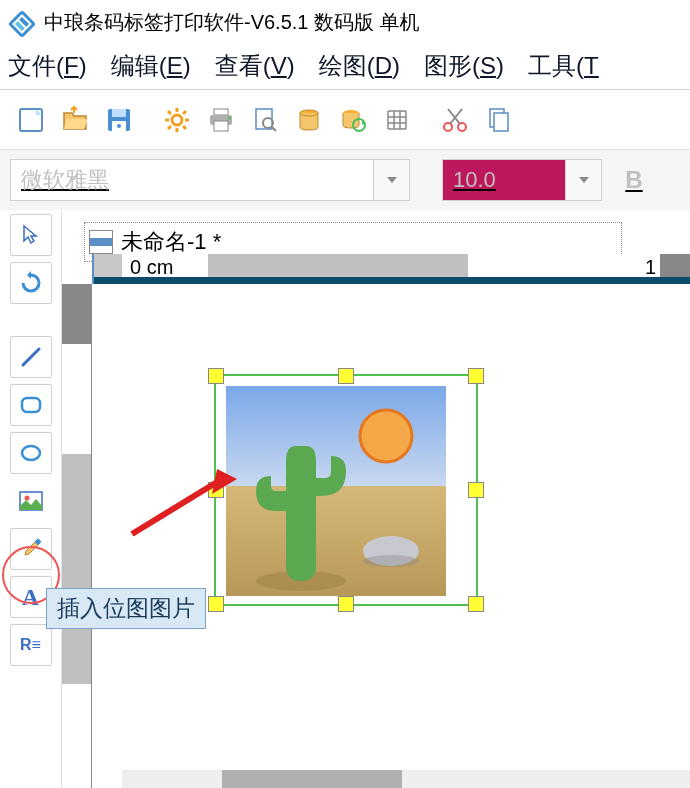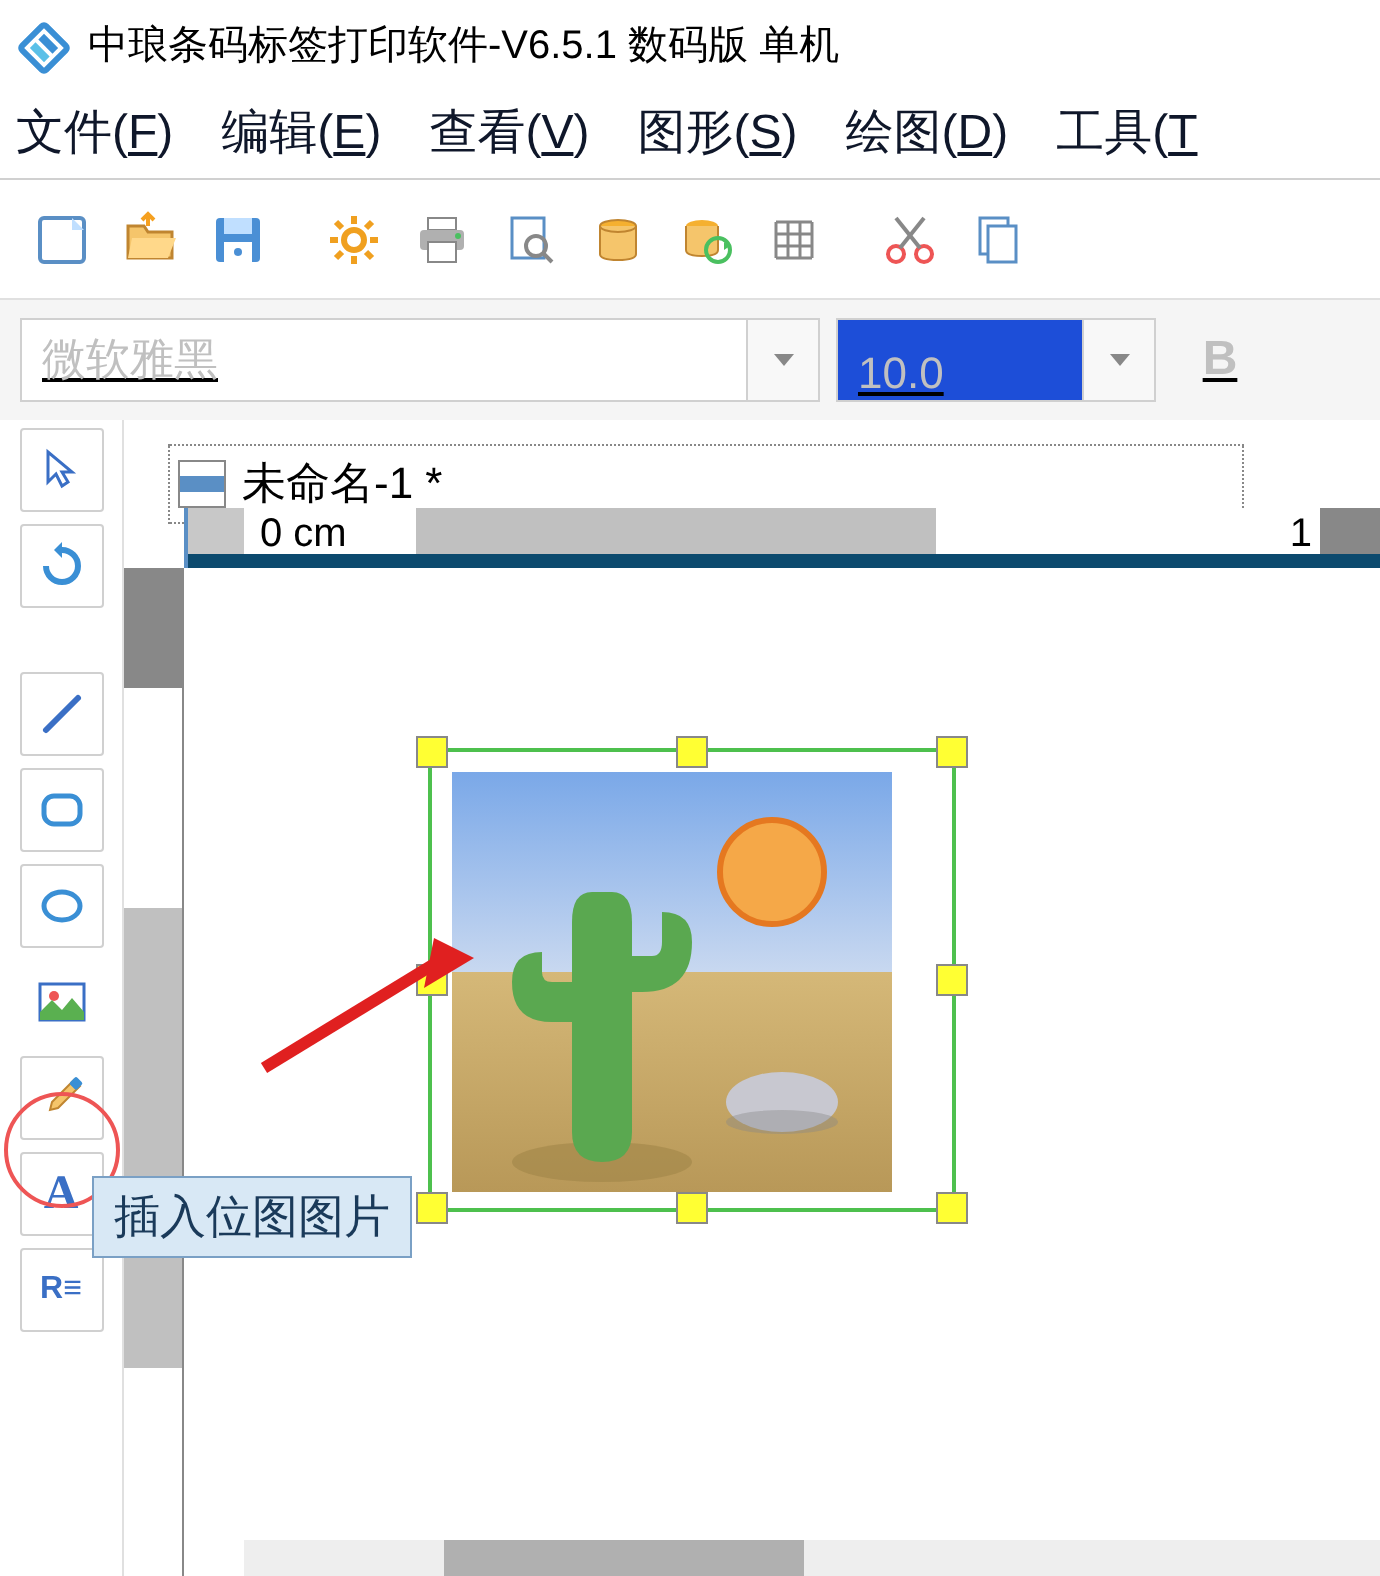--- a/index.html
+++ b/index.html
@@ -10,21 +10,21 @@
 .menu-bar { display: flex; align-items: center; padding: 4px 8px; height: 48px; border-bottom: 1px solid #d0d0d0; gap: 24px; }
 .menu-item { font-size: 24px; color: #0f172a; cursor: pointer; white-space: nowrap; }
 .menu-item .u { text-decoration: underline; }
 .toolbar { display: flex; align-items: center; padding: 8px 10px; height: 60px; gap: 2px; background: #fff; border-bottom: 1px solid #e0e0e0; }
 .tool-btn { width: 42px; height: 42px; display: flex; align-items: center; justify-content: center; cursor: pointer; border-radius: 3px; }
 .tool-sep { width: 12px; }
 .font-bar { display: flex; align-items: center; padding: 8px 10px; height: 60px; background: #f5f5f5; gap: 8px; text-decoration: underline; }
 .font-name { flex: 0 0 400px; height: 42px; border: 1px solid #d0d0d0; background: #fff; display: flex; align-items: center; }
 .font-name-text { flex: 1; padding: 0 10px; font-size: 22px; color: #c0c0c0; }
 .dd-btn { width: 36px; height: 100%; border-left: 1px solid #d0d0d0; display: flex; align-items: center; justify-content: center; background: #f8f8f8; cursor: pointer; }
-.font-size { flex: 0 0 160px; height: 42px; border: 1px solid #d0d0d0; background: #1d4ed8; display: flex; align-items: flex-end; }
+.font-size { flex: 0 0 160px; height: 42px; border: 1px solid #d0d0d0; background: #be185d; display: flex; align-items: center; margin-left: 24px; }
 .font-size-text { flex: 1; padding: 0 10px; font-size: 22px; color: #c0c0c0; }
 .bold-btn { width: 48px; height: 42px; display: flex; align-items: center; justify-content: center; font-size: 24px; color: #c0c0c0; font-weight: bold; cursor: pointer; }
 .workspace { display: flex; height: 578px; }
 .side-toolbar { width: 62px; display: flex; flex-direction: column; align-items: center; padding-top: 4px; gap: 6px; border-right: 1px solid #e0e0e0; position: relative; }
 .side-btn { width: 42px; height: 42px; border: 1px solid #d0d0d0; background: #fff; display: flex; align-items: center; justify-content: center; cursor: pointer; border-radius: 2px; }
 .side-btn.highlighted { border: none; }
 .highlight-ring { position: absolute; width: 58px; height: 58px; border: 2px solid #e55; border-radius: 50%; left: 2px; top: 336px; pointer-events: none; }
 .tooltip { position: absolute; left: 46px; top: 378px; background: #d8e8f5; border: 1px solid #7aa0c5; padding: 4px 10px; font-size: 23px; color: #1a3a5a; white-space: nowrap; z-index: 10; }
 .canvas-area { flex: 1; position: relative; background: #fff; }
 .doc-tab { position: absolute; left: 22px; top: 0; height: 40px; display: flex; align-items: center; border: 1px dotted #888; padding: 2px 400px 2px 4px; margin-top: 12px; }
@@ -64,22 +64,22 @@
       <rect x="7" y="7" width="10" height="4" fill="#3a8fd5"></rect>
       <rect x="7" y="13" width="10" height="4" fill="#5ac0e8"></rect>
     </svg>
   <span class="app-title">中琅条码标签打印软件-V6.5.1 数码版 单机</span>
 </div>
 
 <div class="menu-bar">
   <span class="menu-item"><span>文件(</span><span class="u">F</span><span>)</span></span>
   <span class="menu-item"><span>编辑(</span><span class="u">E</span><span>)</span></span>
   <span class="menu-item"><span>查看(</span><span class="u">V</span><span>)</span></span>
+  <span class="menu-item"><span>绘图(</span><span class="u">D</span><span>)</span></span>
   <span class="menu-item"><span>图形(</span><span class="u">S</span><span>)</span></span>
-  <span class="menu-item"><span>绘图(</span><span class="u">D</span><span>)</span></span>
   <span class="menu-item"><span>工具(</span><span class="u">T</span></span>
 </div>
 
 <div class="toolbar">
   <div class="tool-btn">
       <svg width="30" height="30" viewBox="0 0 30 30">
         <rect x="4" y="4" width="22" height="22" rx="2" fill="#fff" stroke="#5a8fc5" stroke-width="2"></rect>
         <path d="M20 4 L26 10 L20 10 Z" fill="#c0dfff"></path>
       </svg>
     </div>

